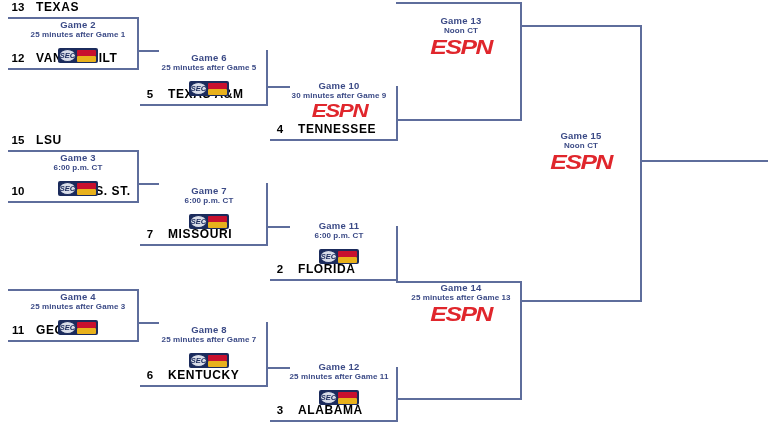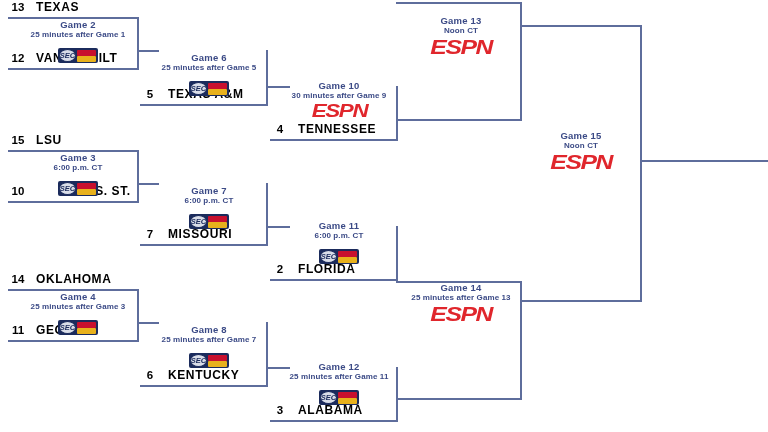--- a/index.html
+++ b/index.html
@@ -170,24 +170,20 @@
     <div class="gtitle">Game 3</div>
     <div class="gtime">6:00 p.m. CT</div>
     <div class="secnet">
       <span class="sn-plate"></span><span class="sn-oval"></span>
       <span class="sn-sec">SEC</span>
       <span class="sn-espn"></span><span class="sn-net"></span>
     </div>
   </div>
 
   <div class="line hline" style="left:8px;  top:289px; width:131px;"></div>
-  <div class="team" style="left:8px;  top:271px;">
-    <span class="seed">14</span>
-    <span class="tname">OKLAHOMA</span>
-  </div>
 
   <div class="line vline" style="left:137px; top:289px; height:53px;"></div>
   <div class="line hline" style="left:8px;  top:340px; width:131px;"></div>
   <div class="team" style="left:8px;  top:322px;">
     <span class="seed">11</span>
     <span class="tname">GEORGIA</span>
   </div>
   <div class="game" style="left:18px; top:291px; width:120px;">
     <div class="gtitle">Game 4</div>
     <div class="gtime">25 minutes after Game 3</div>

